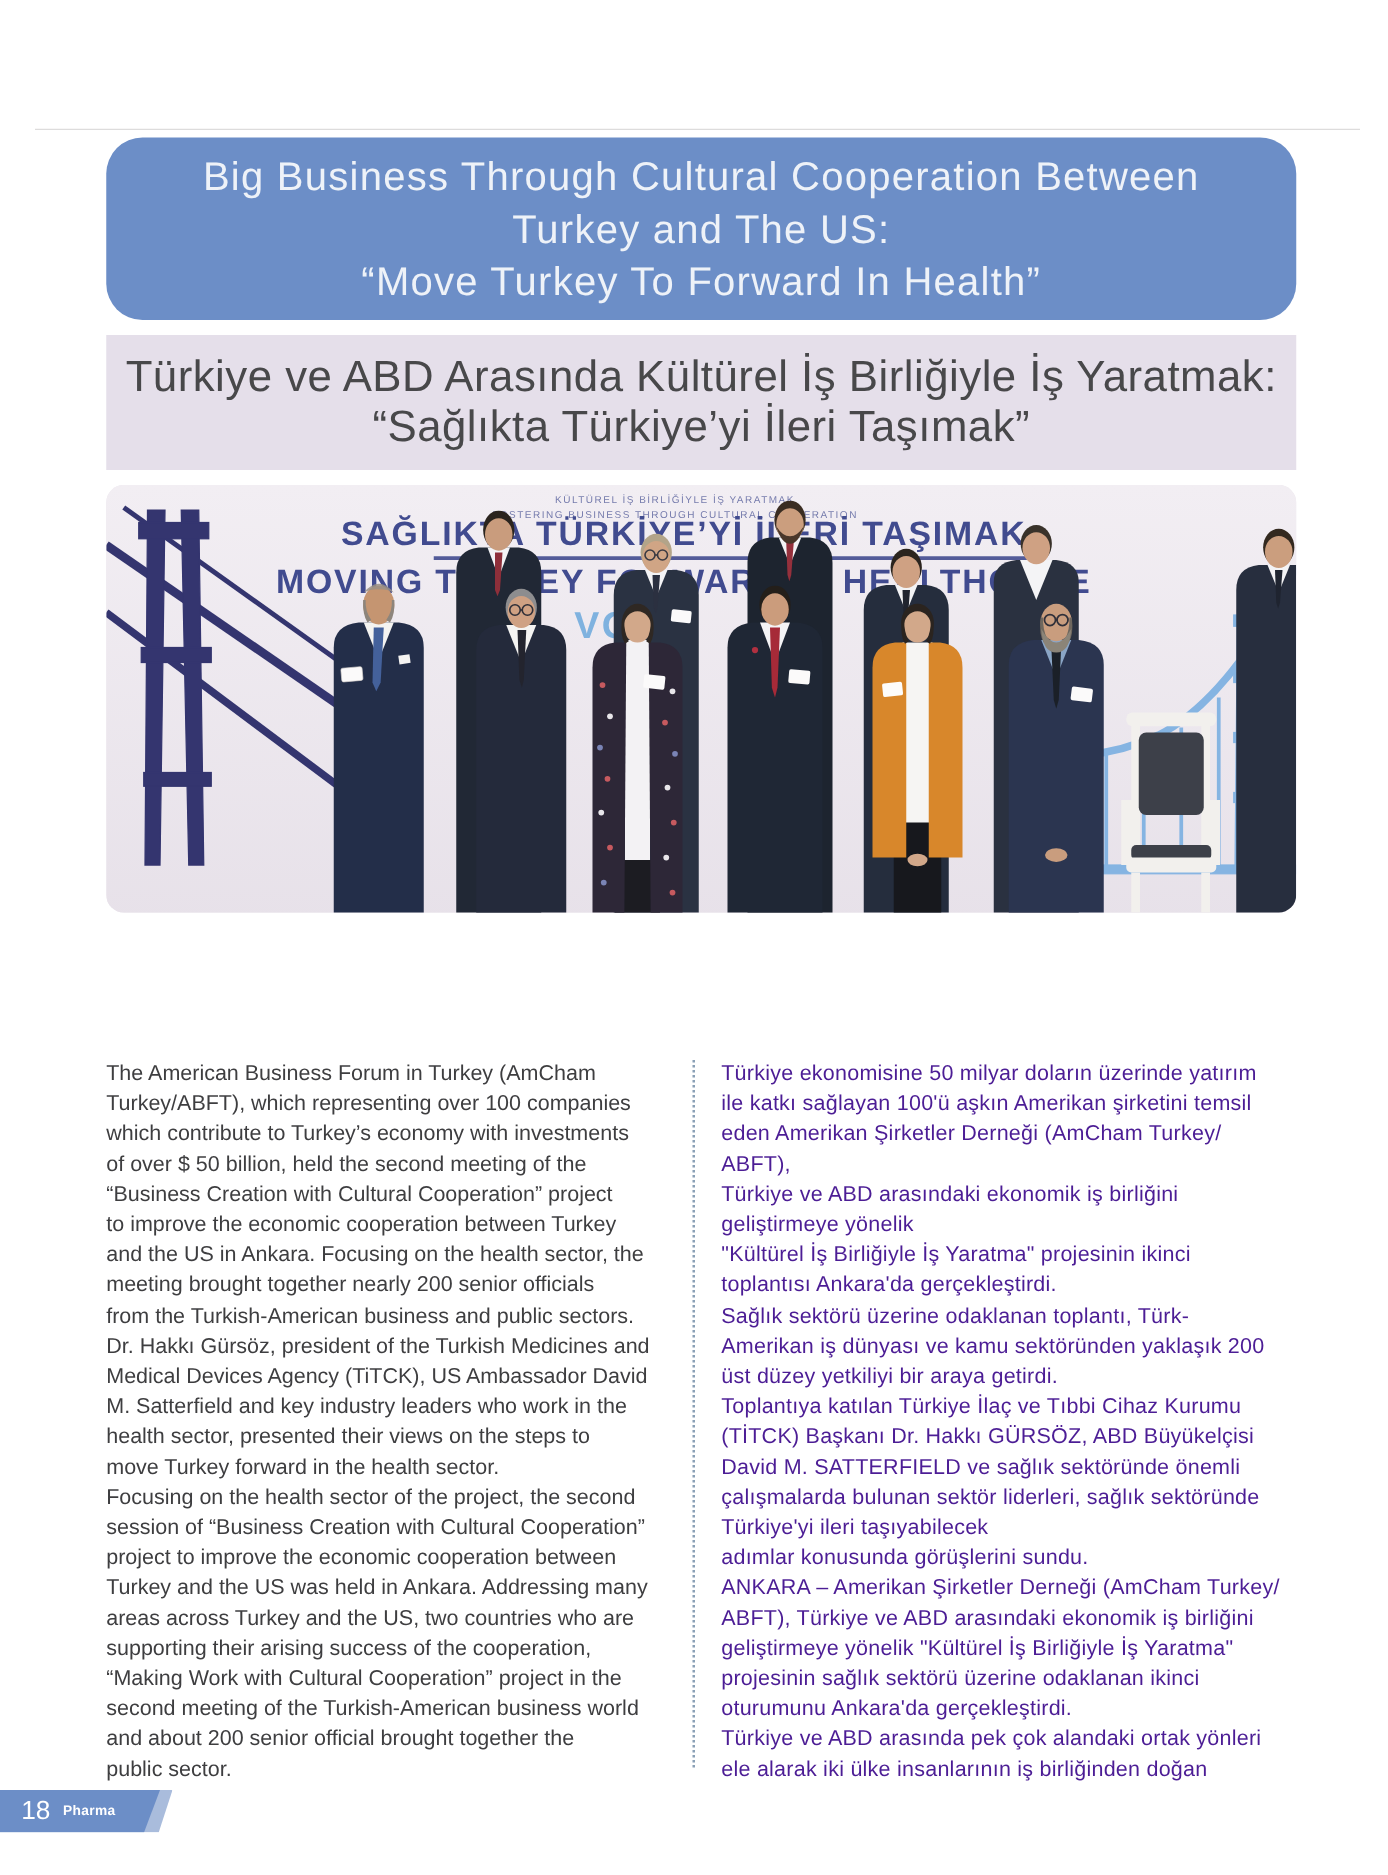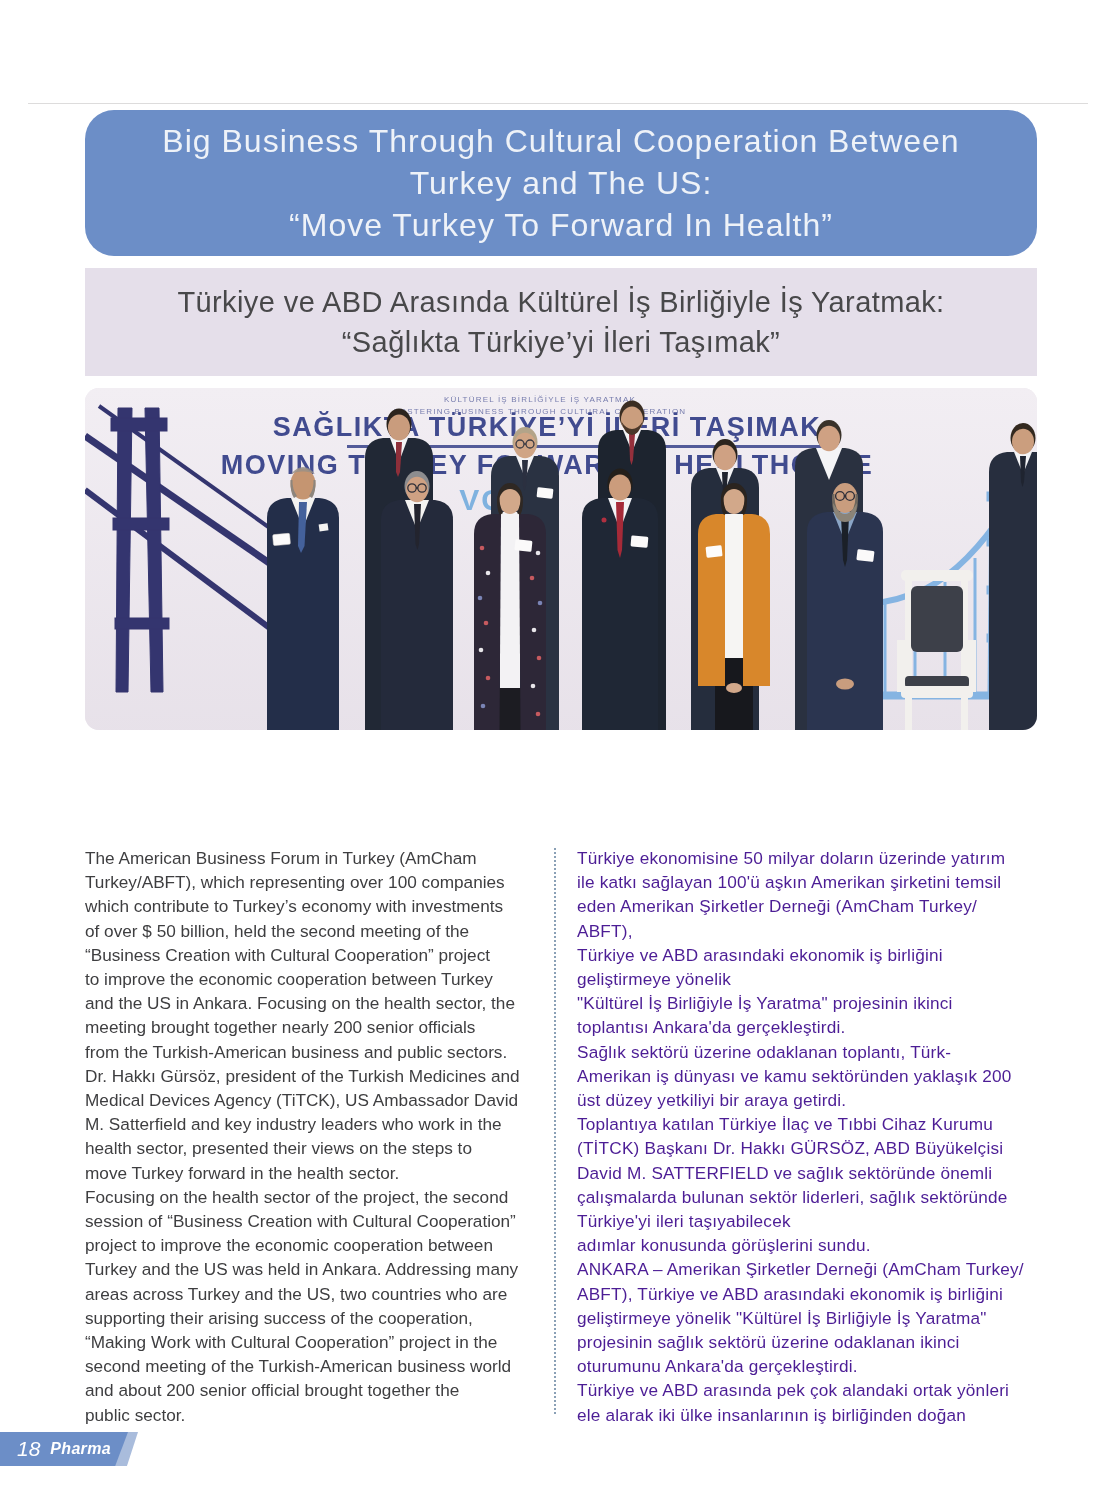--- a/index.html
+++ b/index.html
@@ -4,35 +4,35 @@
 <style>
   html,body{margin:0;padding:0;background:#ffffff;}
   .page{position:relative;width:1110px;height:1500px;background:#ffffff;
         font-family:"Liberation Sans",sans-serif;overflow:hidden;}
   .hairline{position:absolute;left:28px;top:103px;width:1060px;height:1px;background:#dddcdc;}
   .banner{position:absolute;left:85px;width:952px;display:flex;align-items:center;justify-content:center;
           text-align:center;white-space:pre-line;}
   .banner-en{top:110px;height:146px;background:#6c8ec7;color:#eef2f8;
              font-size:32px;line-height:42px;letter-spacing:1px;font-weight:400;border-radius:29px;}
   .banner-tr{top:268px;height:108px;background:#e5dfea;color:#48484a;
-             font-size:29px;line-height:40px;letter-spacing:.4px;}
+             font-size:35px;line-height:40px;letter-spacing:.4px;}
   .photo{position:absolute;left:85px;top:388px;width:952px;height:342px;border-radius:14px;
          overflow:hidden;background:#ece7ee;}
   .photo svg{display:block;}
   .col{position:absolute;top:846px;font-size:17.2px;line-height:24.2px;white-space:pre-line;}
   .col-left{left:85px;width:470px;color:#3e3e40;}
   .col-right{left:577px;width:458px;color:#4c1d95;letter-spacing:.2px;}
   .divider{position:absolute;left:554px;top:848px;height:566px;width:0;border-left:2px dotted #8aa0b6;}
   .ribbon-back{position:absolute;left:0;top:1432px;width:138px;height:34px;background:#a9bcdc;
                clip-path:polygon(0 0,100% 0,92% 100%,0 100%);}
   .ribbon{position:absolute;left:0;top:1432px;width:128px;height:34px;background:#6c8ec7;
           clip-path:polygon(0 0,100% 0,90% 100%,0 100%);color:#ffffff;display:flex;align-items:center;
-          padding-left:17px;box-sizing:border-box;font-style:italic;}
+          padding-left:17px;box-sizing:border-box;}
   .ribbon .num{font-size:21px;}
-  .ribbon .mag{font-size:16px;font-weight:bold;margin-left:10px;letter-spacing:.3px;}
+  .ribbon .mag{font-size:11px;font-weight:bold;margin-left:10px;letter-spacing:.3px;}
 </style>
 </head>
 <body>
 
 <div class="page">
 
   <div class="hairline"></div>
 
   <div class="banner banner-en">Big Business Through Cultural Cooperation Between
 Turkey and The US:

